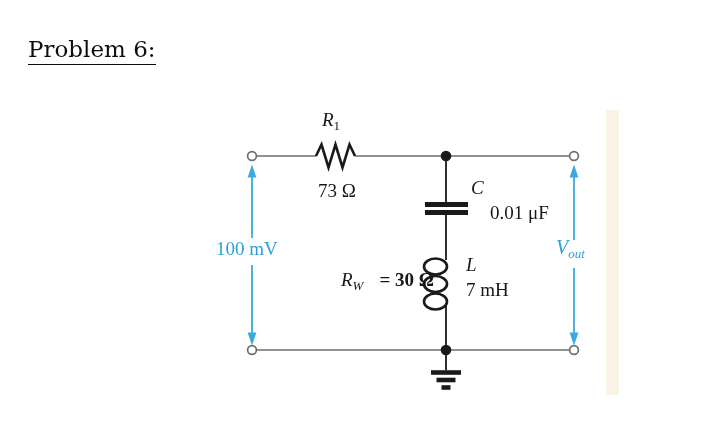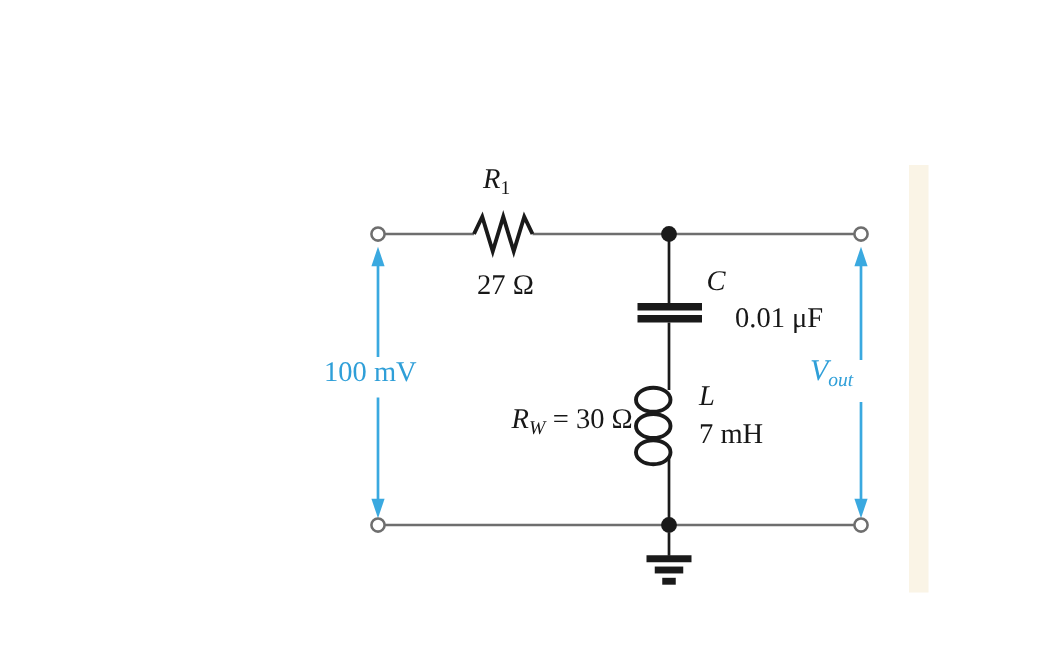--- a/index.html
+++ b/index.html
@@ -41,27 +41,28 @@
     font-family:"Liberation Serif", serif;
     font-size:19px;color:#171717;
     white-space:nowrap;line-height:1.05;
   }
   .ital{font-style:italic;}
   .lbl sub{
     font-size:13px;line-height:0;vertical-align:-4px;
   }
   .blue{color:#2f9fd8;}
   .vout-main{font-size:20px;}
-  .rw-val{margin-left:5px;font-style:normal;}
+  .rw-val{margin-left:16px;font-style:normal;font-weight:bold;}
 </style>
 </head>
 <body>
 
 <div class="page">
 
+  <h1 class="title"><span class="uline">Problem 6:</span></h1>
 
 
   <div class="figure">
 
     <svg width="707" height="440" viewBox="0 0 707 440">
 
       <rect x="606" y="110" width="13" height="285" fill="#faf4e6"></rect>
 
       <line x1="256.5" y1="156" x2="316" y2="156" stroke="#6e6e6e" stroke-width="1.7"></line>
       <line x1="355" y1="156" x2="569.5" y2="156" stroke="#6e6e6e" stroke-width="1.7"></line>
@@ -110,30 +111,30 @@
       <g fill="#ffffff" stroke="#6e6e6e" stroke-width="1.7">
         <circle cx="252" cy="156" r="4.4"></circle>
         <circle cx="574" cy="156" r="4.4"></circle>
         <circle cx="252" cy="350" r="4.4"></circle>
         <circle cx="574" cy="350" r="4.4"></circle>
       </g>
     </svg>
 
     <div class="lbl" style="left:322px;top:110px;"><span class="ital">R</span><sub>1</sub></div>
 
-    <div class="lbl" style="left:318px;top:181px;">27 Ω</div>
+    <div class="lbl" style="left:318px;top:181px;">73 Ω</div>
 
     <div class="lbl ital" style="left:471px;top:178px;">C</div>
 
     <div class="lbl" style="left:490px;top:203px;">0.01 μF</div>
 
     <div class="lbl ital" style="left:466px;top:255px;">L</div>
 
     <div class="lbl" style="left:466px;top:280px;">7 mH</div>
 
     <div class="lbl" style="left:341px;top:270px;"><span class="ital">R</span><sub class="ital">W</sub><span class="rw-val">= 30 Ω</span></div>
 
     <div class="lbl blue" style="left:216px;top:239px;font-family:Liberation Serif, serif;">100 mV</div>
 
-    <div class="lbl blue" style="left:540px;top:237px;"><span class="ital vout-main">V</span><sub class="ital">out</sub></div>
+    <div class="lbl blue" style="left:556px;top:237px;"><span class="ital vout-main">V</span><sub class="ital">out</sub></div>
 
   </div>
 </div>
 
 </body></html>

